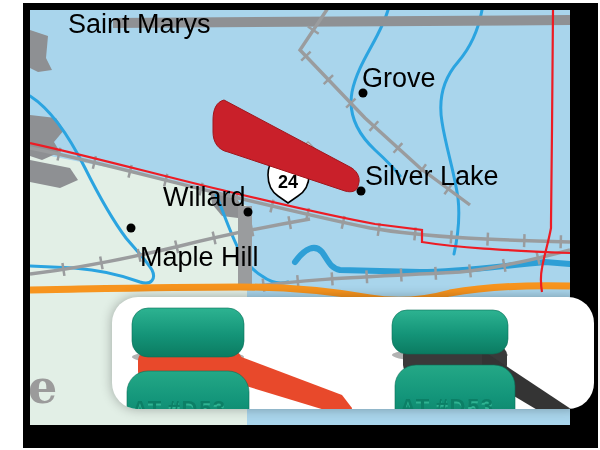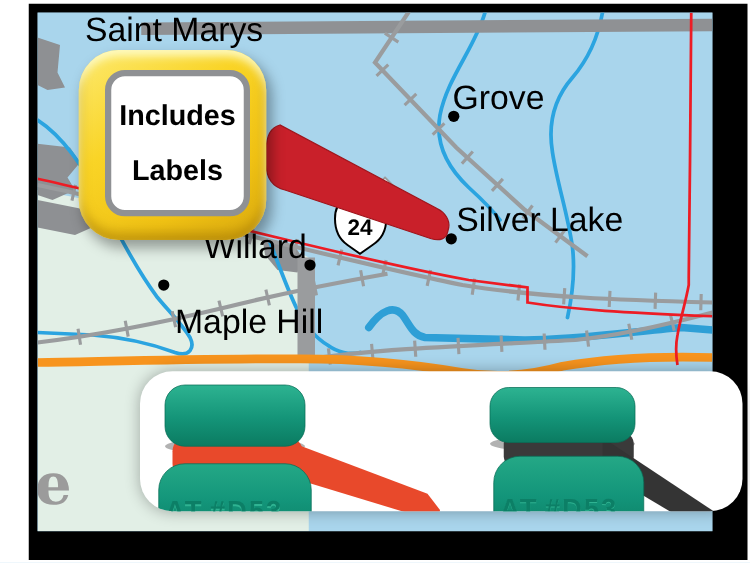--- a/index.html
+++ b/index.html
@@ -90,26 +90,20 @@
           <text x="110" y="256">Maple Hill</text>
         </g>
 
         <text x="-2" y="393" font-family="DejaVu Serif, serif" font-weight="bold" font-size="46" fill="#9b9b9b">e</text>
 
         <path d="M194,90 C186,92 183,100 183,110 L183,122 C183,132 188,140 198,142 L315,181 C322,183 327,181 328,176 L329,172 C330,166 326,160 320,157 Z" fill="#c9202a" stroke="#9f161d" stroke-width="1"></path>
       </svg>
     </div>
   </div>
 
-  <div class="badge">
-    <div class="badge-inner">
-      <span>Includes</span>
-      <span>Labels</span>
-    </div>
-  </div>
 
   <div class="card">
     <svg width="482" height="146" viewBox="0 0 482 146">
       <defs>
         <linearGradient id="gCap" x1="0" y1="0" x2="0" y2="1">
           <stop offset="0" stop-color="#2db391"></stop>
             <stop offset="0.55" stop-color="#149478"></stop>
             <stop offset="1" stop-color="#0b7b61"></stop>
         </linearGradient>
         <linearGradient id="gBase" x1="0" y1="0" x2="0" y2="1">

